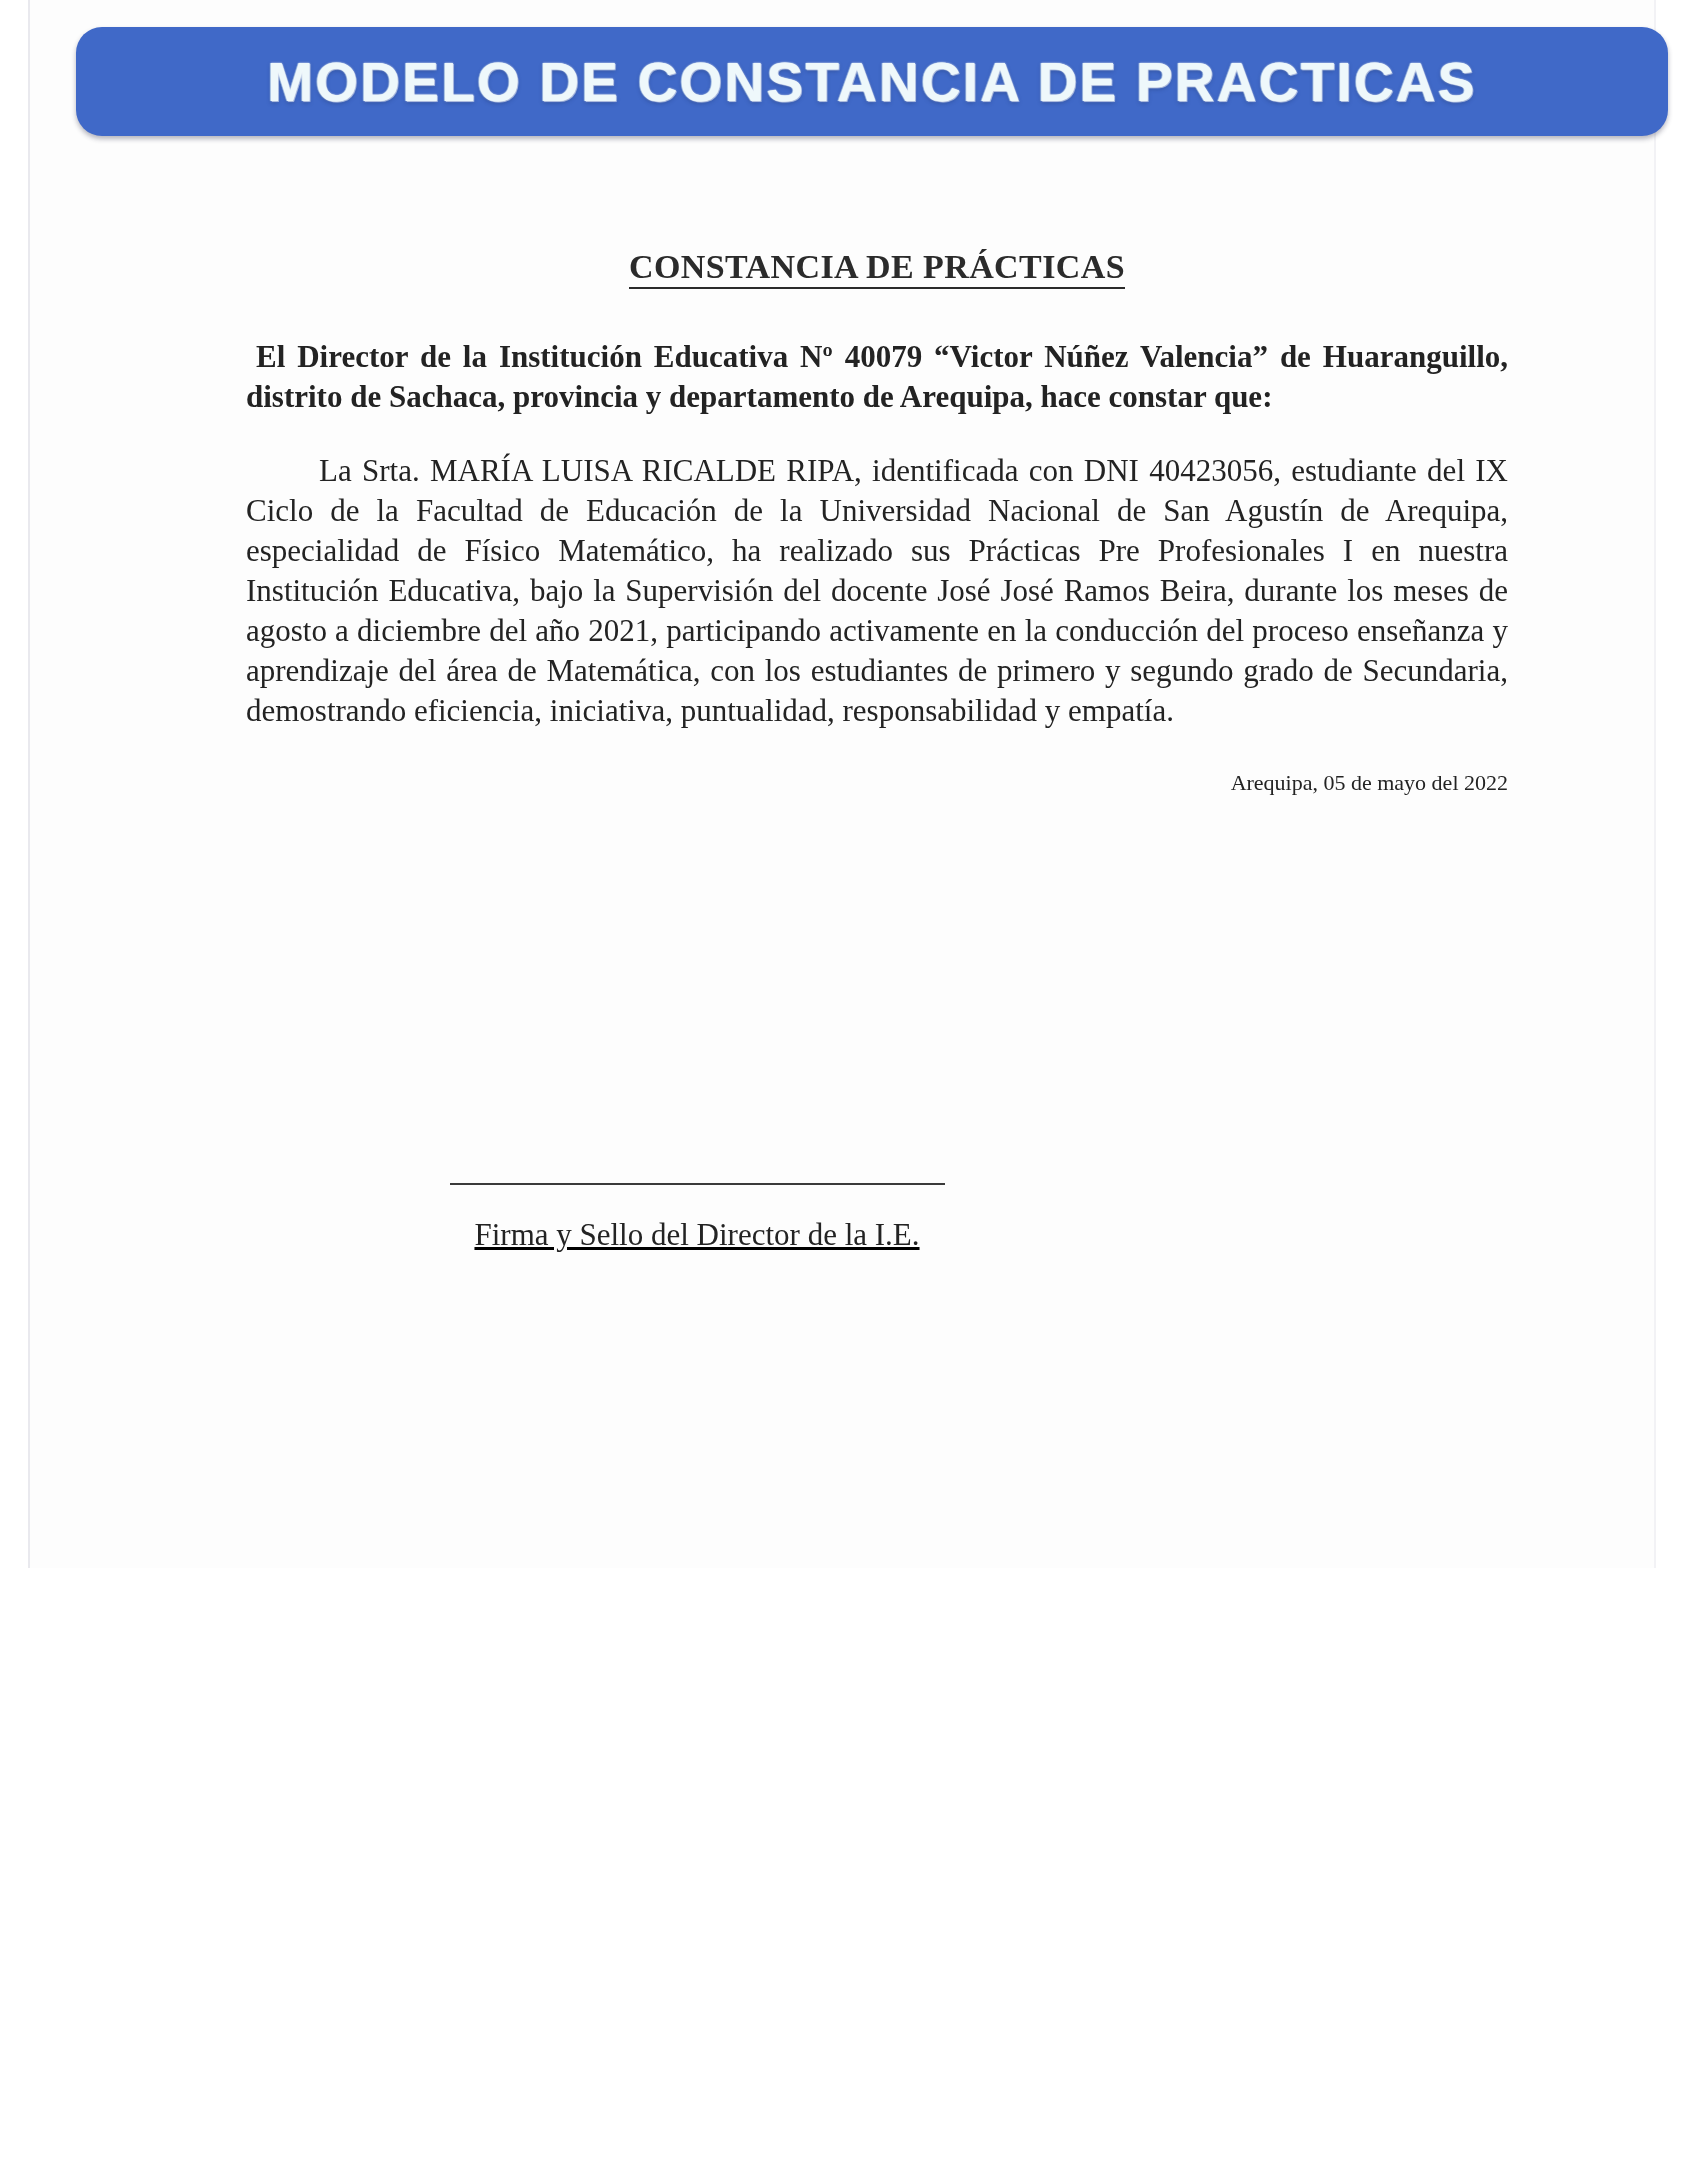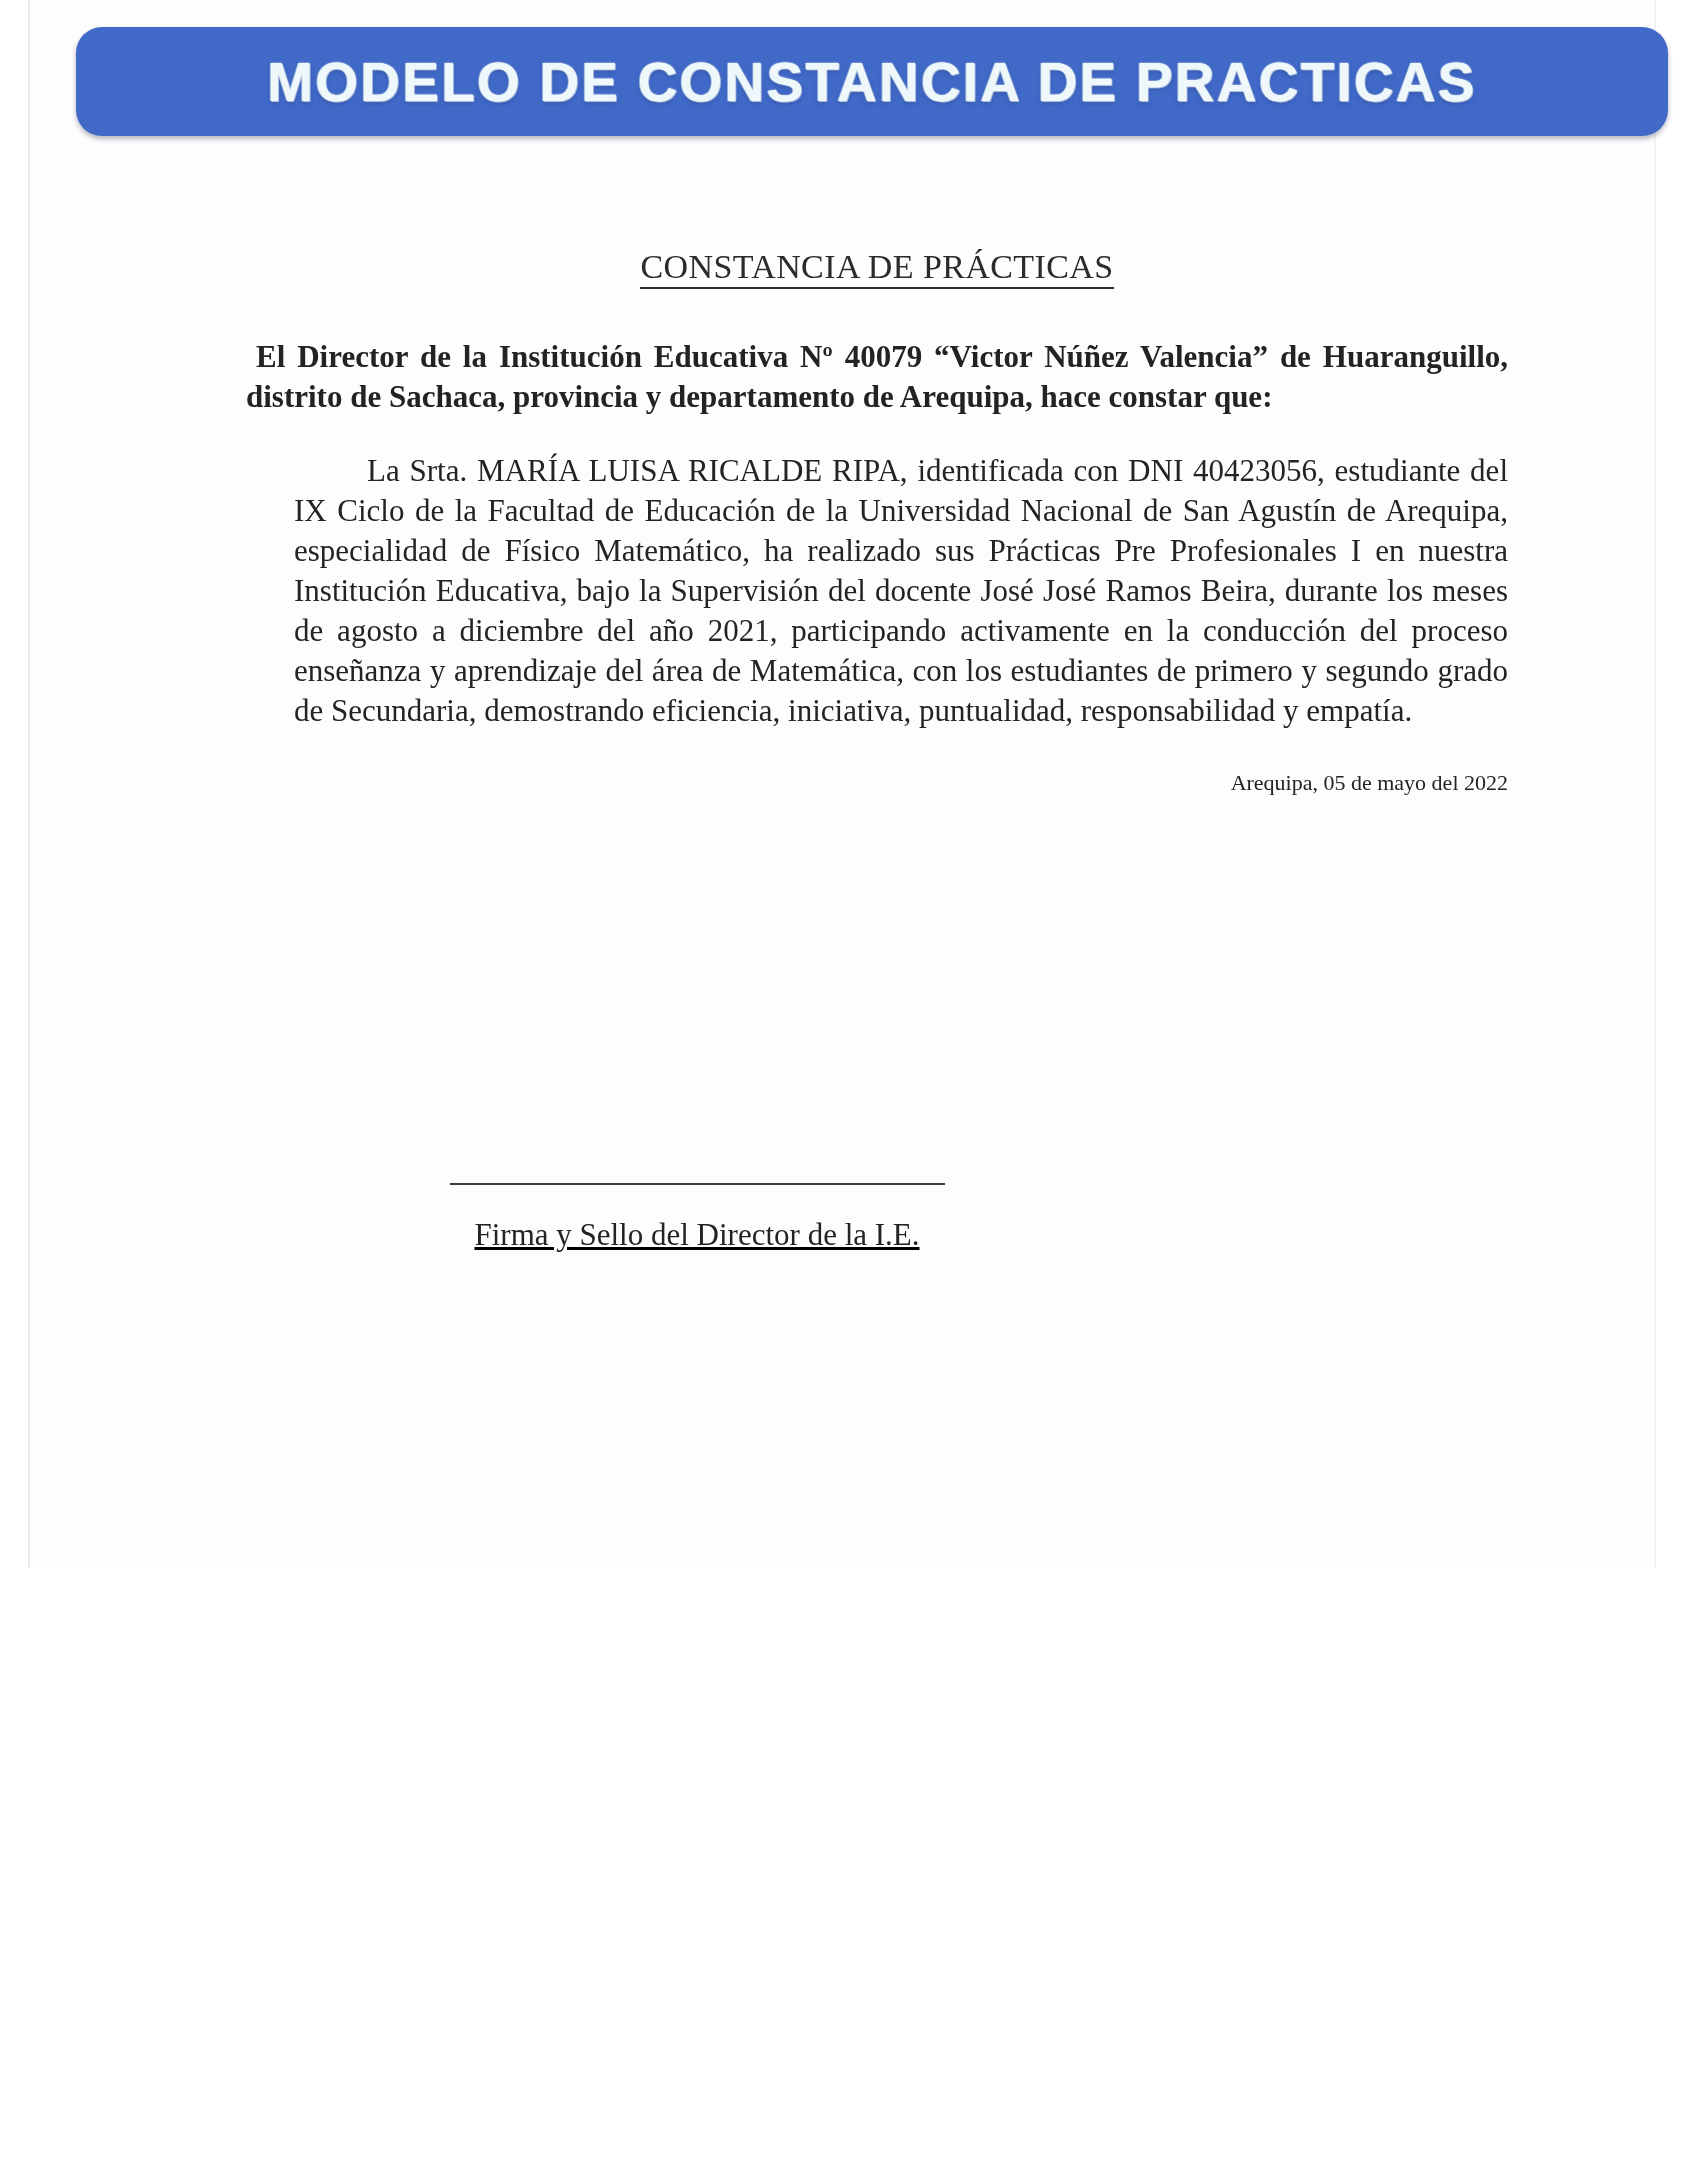--- a/index.html
+++ b/index.html
@@ -64,39 +64,39 @@
     position: absolute;
     left: 216px;
     top: 248px;
     width: 1262px;
     color: #2b2b2b;
   }
 
   .doc-title {
     text-align: center;
     font-size: 34px;
-    font-weight: 400;
+    font-weight: 700;
     letter-spacing: 0.4px;
     margin: 0 0 51px 0;
   }
   .doc-title span {
     border-bottom: 2px solid #2b2b2b;
     padding-bottom: 2px;
   }
 
   .para {
     font-size: 31px;
     line-height: 1.29;
     text-align: justify;
     text-justify: inter-word;
     margin: 0 0 34px 0;
     color: #232323;
   }
   .para.indent-sm { text-indent: 10px; font-weight: bold; }
-  .para.indent-lg { text-indent: 73px; margin-left: 48px; }
+  .para.indent-lg { text-indent: 73px; }
   .para:last-child { margin-bottom: 0; }
 
   .closing-date {
     font-size: 22px;
     line-height: 1.29;
     text-align: right;
     margin-top: 38px;
     color: #232323;
   }
 

